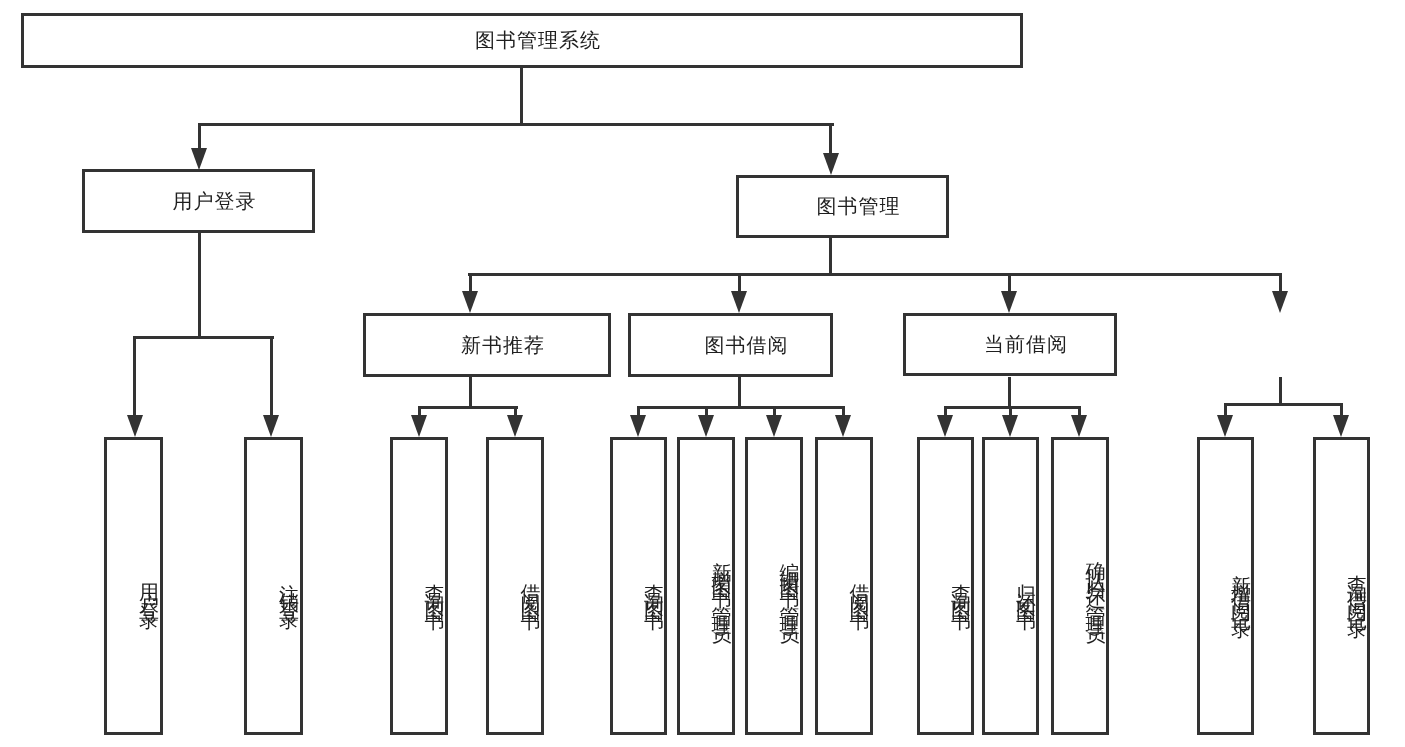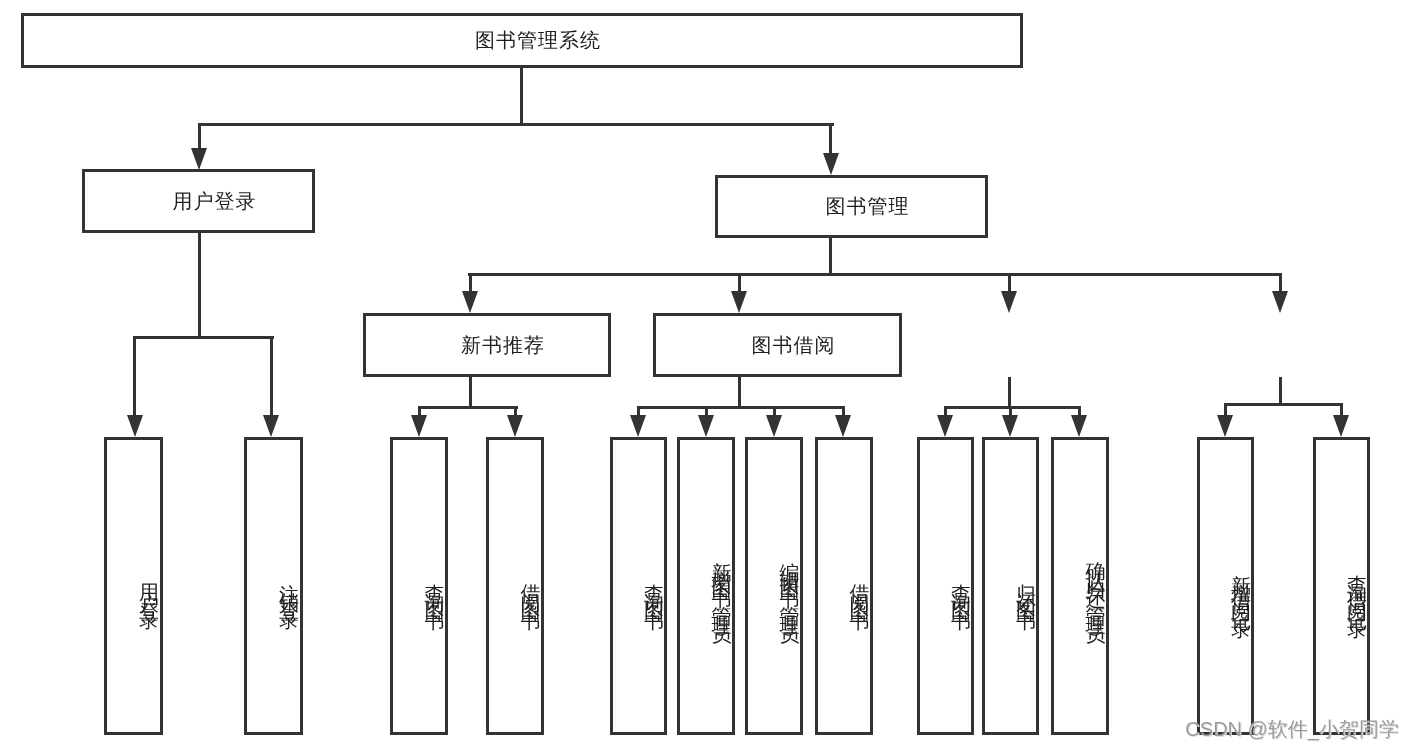--- a/index.html
+++ b/index.html
@@ -73,21 +73,21 @@
   <div class="line" style="left:520px; top:68px; width:3px; height:57px;"></div>
   <div class="line" style="left:198px; top:123px; width:636px; height:3px;"></div>
   <div class="line" style="left:198px; top:123px; width:3px; height:40px;"></div>
   <div class="arrow" style="left:191px; top:148px;"></div>
   <div class="line" style="left:829px; top:123px; width:3px; height:40px;"></div>
   <div class="arrow" style="left:823px; top:153px;"></div>
 
   <div class="box hbox" style="left:82px; top:169px; width:233px; height:64px;">
     <span>用户登录</span>
   </div>
-  <div class="box hbox" style="left:715px; top:175px; width:273px; height:63px;text-align:center;">
+  <div class="box hbox" style="left:736px; top:175px; width:213px; height:63px;text-align:center;">
     <span>图书管理</span>
   </div>
 
   <div class="line" style="left:198px; top:233px; width:3px; height:106px;"></div>
   <div class="line" style="left:133px; top:336px; width:141px; height:3px;"></div>
   <div class="line" style="left:133px; top:336px; width:3px; height:85px;"></div>
   <div class="arrow" style="left:127px; top:415px;"></div>
   <div class="line" style="left:270px; top:336px; width:3px; height:85px;"></div>
   <div class="arrow" style="left:263px; top:415px;"></div>
 
@@ -98,22 +98,25 @@
   <div class="line" style="left:738px; top:273px; width:3px; height:22px;"></div>
   <div class="arrow" style="left:731px; top:291px;"></div>
   <div class="line" style="left:1008px; top:273px; width:3px; height:22px;"></div>
   <div class="arrow" style="left:1001px; top:291px;"></div>
   <div class="line" style="left:1279px; top:273px; width:3px; height:22px;"></div>
   <div class="arrow" style="left:1272px; top:291px;"></div>
 
   <div class="box hbox" style="left:363px; top:313px; width:248px; height:64px;">
     <span>新书推荐</span>
   </div>
-  <div class="box hbox" style="left:653px; top:313px; width:249px; height:64px;font-family:Liberation Mono, monospace;">
+  <div class="box hbox" style="left:628px; top:313px; width:205px; height:64px;font-family:Liberation Mono, monospace;">
     <span>图书借阅</span>
+  </div>
+  <div class="box hbox" style="left:903px; top:313px; width:214px; height:63px;">
+    <span>当前借阅</span>
   </div>
 
   <div class="line" style="left:469px; top:377px; width:3px; height:32px;"></div>
   <div class="line" style="left:418px; top:406px; width:100px; height:3px;"></div>
   <div class="line" style="left:418px; top:406px; width:3px; height:14px;"></div>
   <div class="arrow" style="left:411px; top:415px;"></div>
   <div class="line" style="left:514px; top:406px; width:3px; height:14px;"></div>
   <div class="arrow" style="left:507px; top:415px;"></div>
 
   <div class="line" style="left:738px; top:377px; width:3px; height:32px;"></div>
@@ -180,15 +183,14 @@
     <span class="vtext">确认归还（管理员）</span>
   </div>
 
   <div class="box vbox" style="left:1197px; top:437px; width:57px; height:298px;">
     <span class="vtext">新增借阅记录</span>
   </div>
   <div class="box vbox" style="left:1313px; top:437px; width:57px; height:298px;">
     <span class="vtext">查询借阅记录</span>
   </div>
 
-  <div class="watermark">CSDN @软件_小贺同学</div>
 
 </div>
 
 </body></html>

